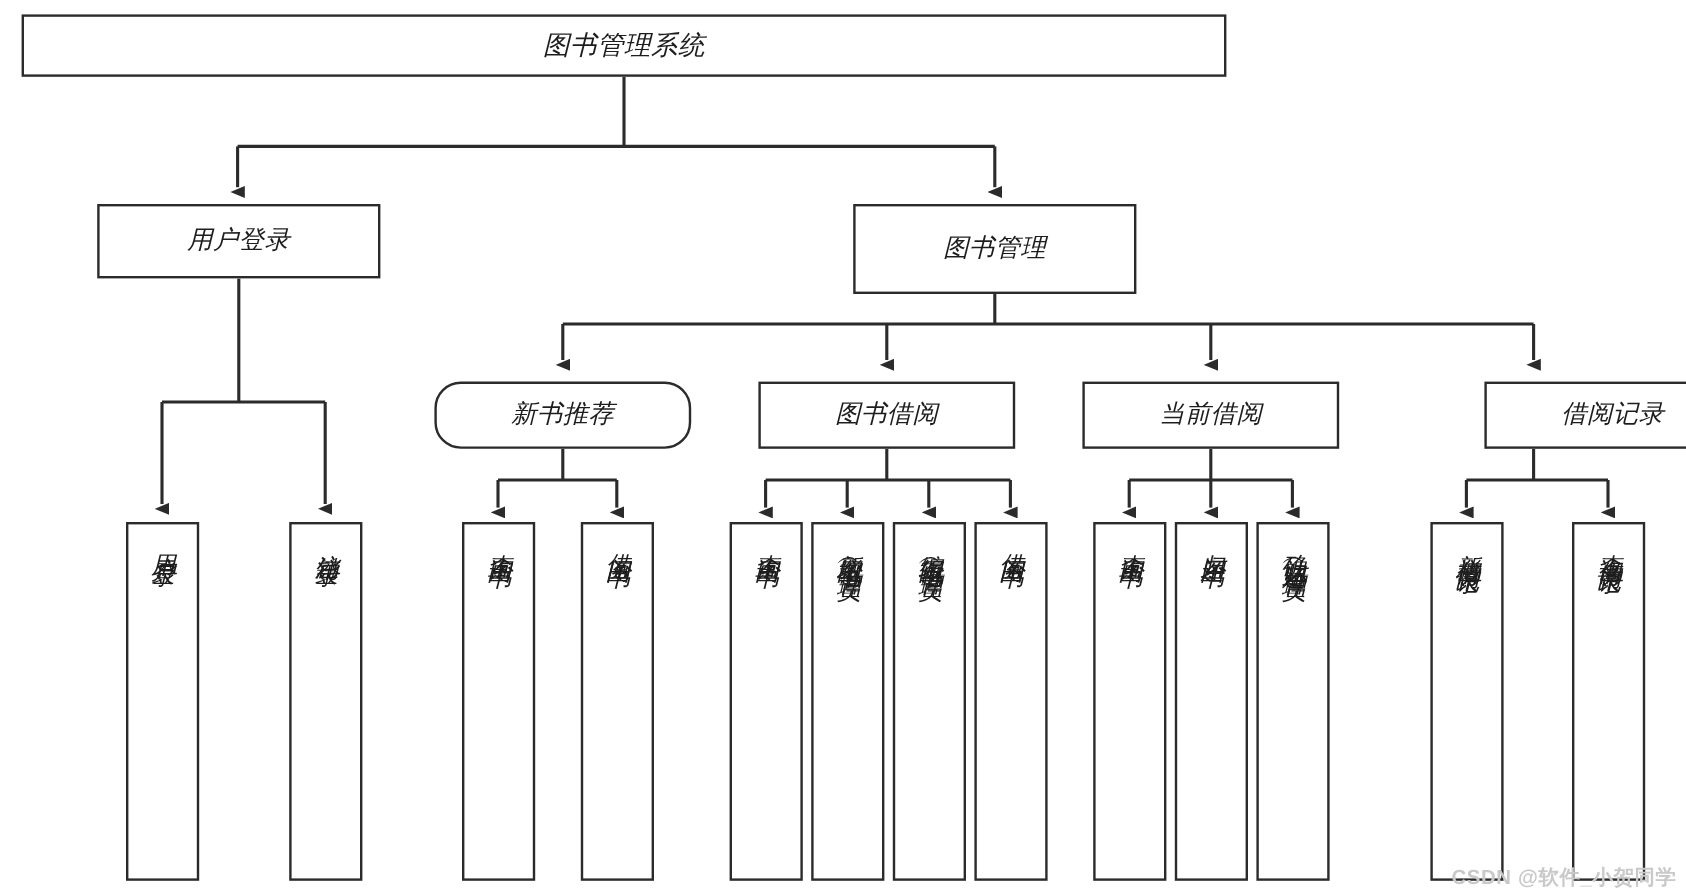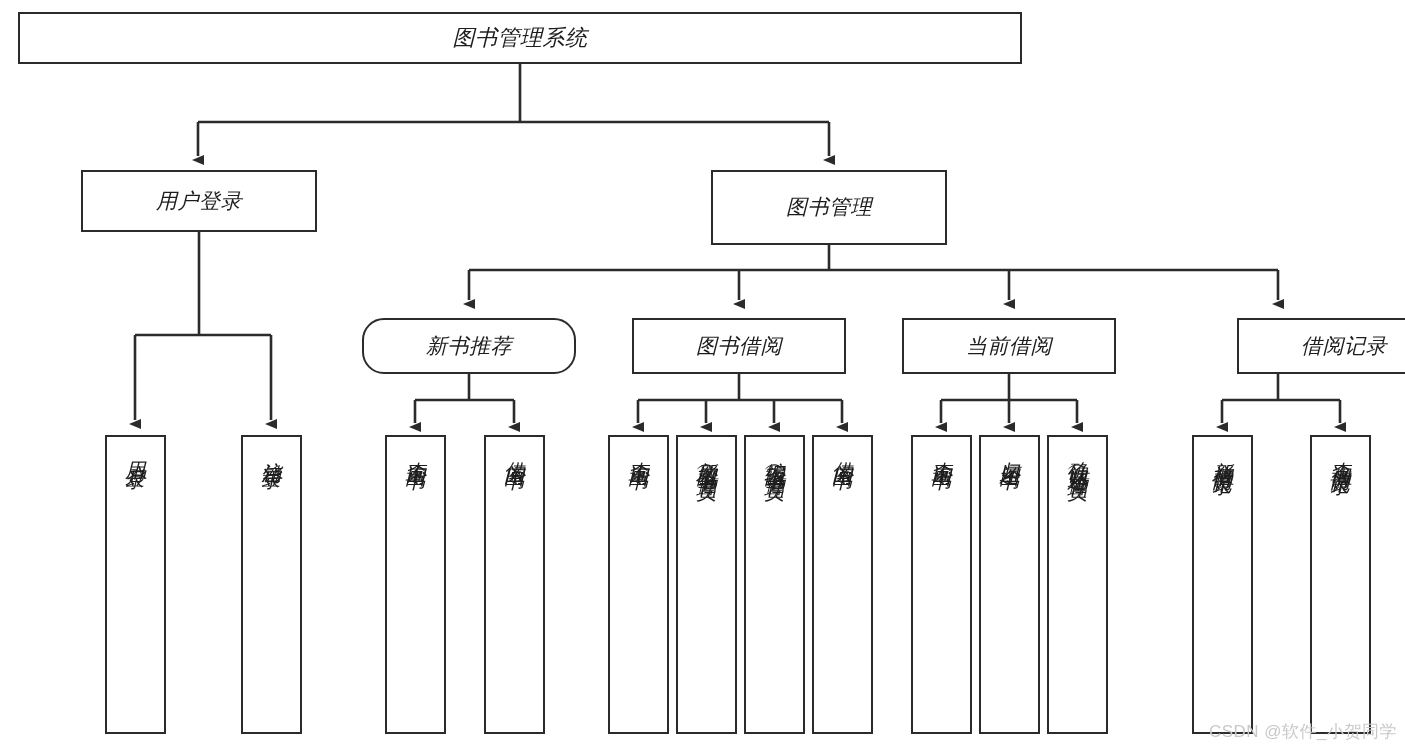--- a/index.html
+++ b/index.html
@@ -68,20 +68,21 @@
   }
   #watermark {
     position: absolute;
     right: 8px;
     bottom: 4px;
     font-size: 17px;
     color: #c9c9c9;
     z-index: 5;
     white-space: nowrap;
     letter-spacing: 0.5px;
+    font-weight: bold;
   }
 </style>
 </head>
 <body>
 
 <div id="canvas">
 
   <svg id="edges" viewBox="0 0 1405 747" xmlns="http://www.w3.org/2000/svg">
     <defs>
       <marker id="arrow" markerWidth="10" markerHeight="12" refX="1" refY="6" orient="auto" markerUnits="userSpaceOnUse">

